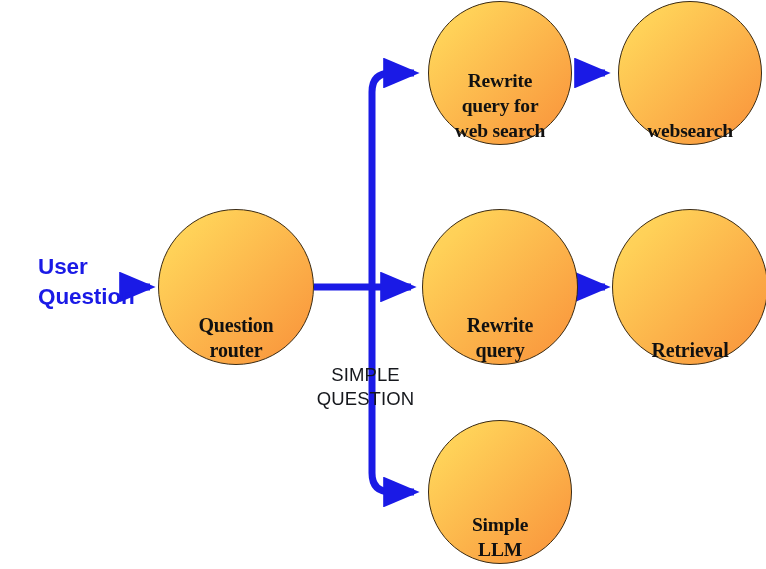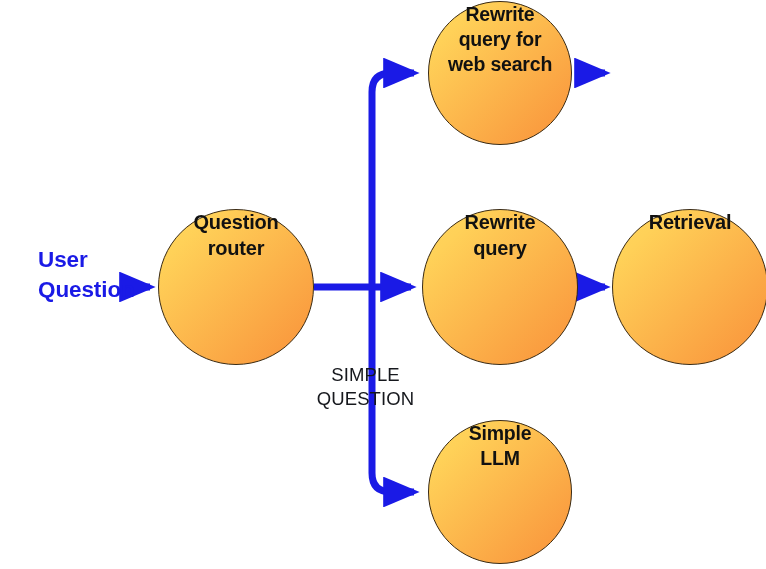--- a/index.html
+++ b/index.html
@@ -23,24 +23,25 @@
     top: 0;
     width: 766px;
     height: 569px;
   }
   .node {
     position: absolute;
     border-radius: 50%;
     border: 1.4px solid #3a2a12;
     box-sizing: border-box;
     display: flex;
-    align-items: flex-start;
+    align-items: flex-end;
     justify-content: center;
     text-align: center;
     background: linear-gradient(135deg, #ffd65e 0%, #ffd158 18%, #fcb44b 55%, #f9913a 100%);
+    font-family: Liberation Serif, serif;
   }
   .node-label {
     color: #111111;
     font-weight: bold;
     font-size: 20px;
     line-height: 1.28;
     letter-spacing: -0.2px;
     white-space: pre-line;
     padding: 0 6px;
   }
@@ -90,34 +91,37 @@
       <path d="M 372 287 L 411 287" marker-end="url(#arrowhead)"></path>
 
       <path d="M 372 287 L 372 473 Q 372 492 391 492 L 414 492" marker-end="url(#arrowhead)"></path>
 
       <path d="M 575 73 L 605 73" marker-end="url(#arrowhead)"></path>
 
       <path d="M 581 287 L 605 287" marker-end="url(#arrowhead)"></path>
     </g>
   </svg>
 
-  <div class="input-label" style="left: 38px; top: 245px; width: 100px;">User
+  <div class="input-label" style="left: 38px; top: 252px; width: 100px;">User
 Question</div>
 
   <div class="node" style="left: 158px; top: 209px; width: 156px; height: 156px;">
     <span class="node-label">Question
 router</span>
   </div>
 
   <div class="node small" style="left: 428px; top: 1px; width: 144px; height: 144px;">
     <span class="node-label">Rewrite
 query for
 web search</span>
   </div>
 
+  <div class="node small" style="left: 618px; top: 1px; width: 144px; height: 144px;">
+    <span class="node-label">websearch</span>
+  </div>
 
   <div class="node" style="left: 422px; top: 209px; width: 156px; height: 156px;">
     <span class="node-label">Rewrite
 query</span>
   </div>
 
   <div class="node" style="left: 612px; top: 209px; width: 156px; height: 156px;">
     <span class="node-label">Retrieval</span>
   </div>
 

